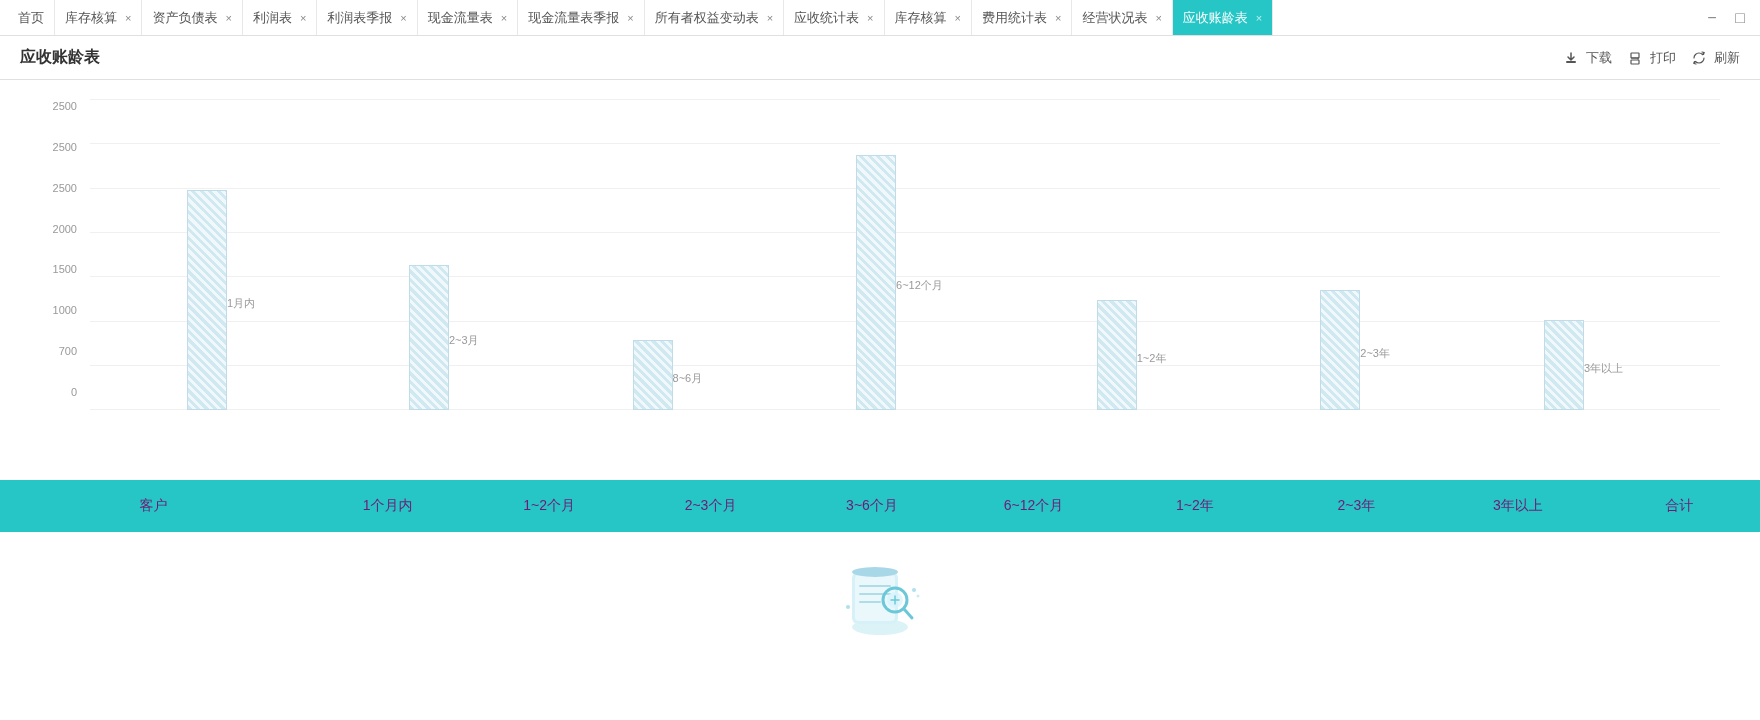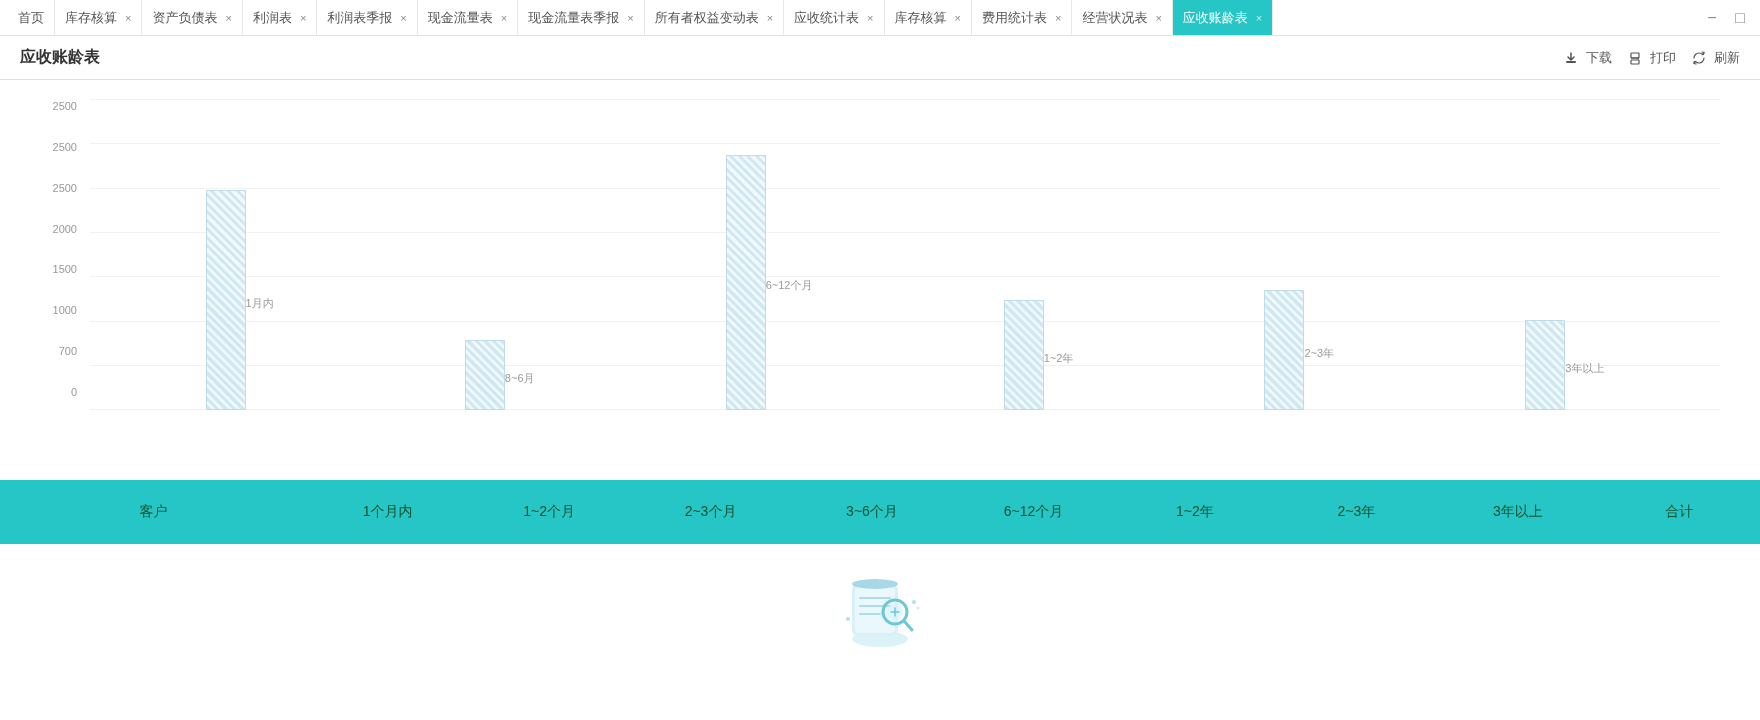--- a/index.html
+++ b/index.html
@@ -176,22 +176,22 @@
       font-size: 11px;
       color: #999;
       margin-top: 6px;
       white-space: nowrap;
     }
 
     
     .table-header {
       display: flex;
       background: #26c6c6;
-      color: #14532d;
-      height: 64px;
+      color: #701a75;
+      height: 52px;
       align-items: center;
     }
     .th-cell {
       flex: 1;
       text-align: center;
       font-size: 14px;
       font-weight: 500;
       padding: 0 8px;
     }
     .th-cell:first-child {
@@ -334,20 +334,24 @@
           <div class="grid-line" style="bottom: 14.3%;"></div>
           <div class="grid-line" style="bottom: 0;"></div>
         </div>
 
         <div class="bars-container">
           <div class="bar-group">
             <div class="bar" style="height:220px;"></div>
             <span class="bar-label">1月内</span>
           </div>
           <div class="bar-group">
+            <div class="bar" style="height:145px;"></div>
+            <span class="bar-label">2~3月</span>
+          </div>
+          <div class="bar-group">
             <div class="bar" style="height:70px;"></div>
             <span class="bar-label">8~6月</span>
           </div>
           <div class="bar-group">
             <div class="bar" style="height:255px;"></div>
             <span class="bar-label">6~12个月</span>
           </div>
           <div class="bar-group">
             <div class="bar" style="height:110px;"></div>
             <span class="bar-label">1~2年</span>

